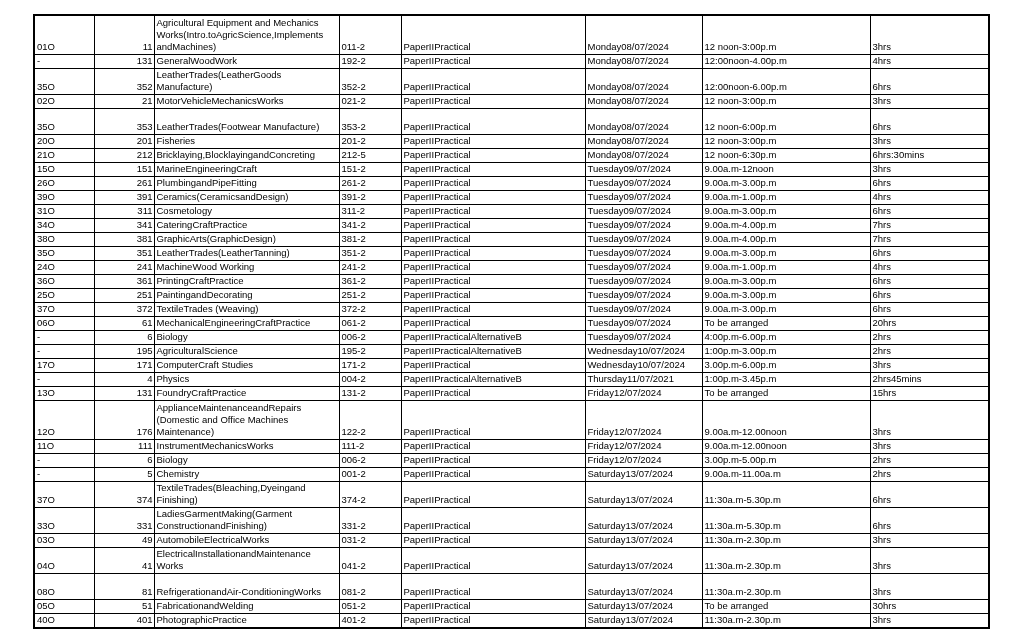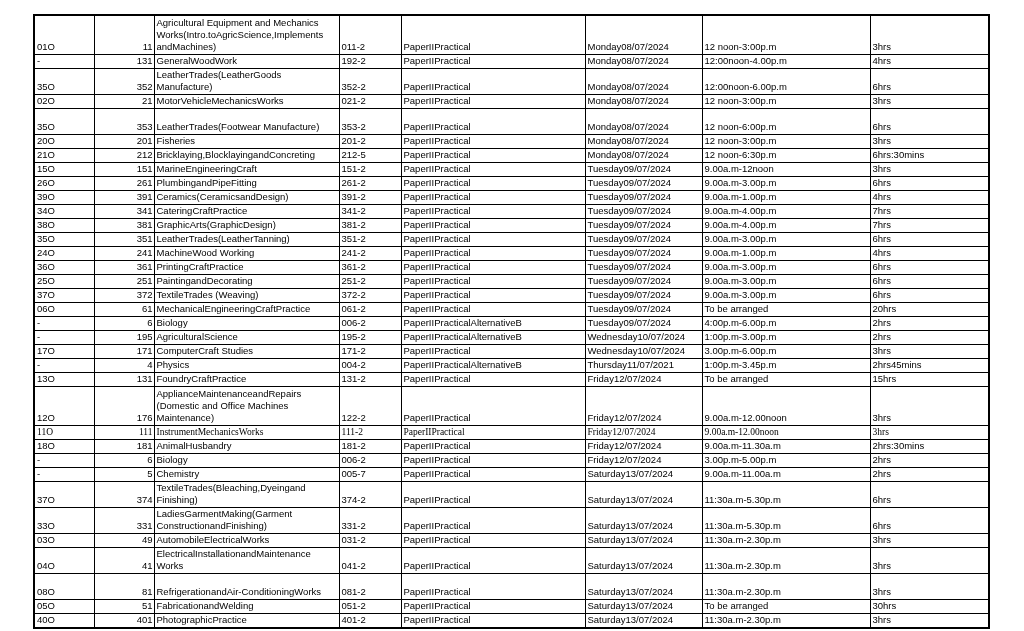--- a/index.html
+++ b/index.html
@@ -159,20 +159,30 @@
             <td>39O</td>
             <td class="num">391</td>
             <td>Ceramics(CeramicsandDesign)</td>
             <td>391-2</td>
             <td>PaperIIPractical</td>
             <td>Tuesday09/07/2024</td>
             <td>9.00a.m-1.00p.m</td>
             <td>4hrs</td>
           </tr>
           <tr style="height: 13px;">
+            <td>31O</td>
+            <td class="num">311</td>
+            <td>Cosmetology</td>
+            <td>311-2</td>
+            <td>PaperIIPractical</td>
+            <td>Tuesday09/07/2024</td>
+            <td>9.00a.m-3.00p.m</td>
+            <td>6hrs</td>
+          </tr>
+          <tr style="height: 13px;">
             <td>34O</td>
             <td class="num">341</td>
             <td>CateringCraftPractice</td>
             <td>341-2</td>
             <td>PaperIIPractical</td>
             <td>Tuesday09/07/2024</td>
             <td>9.00a.m-4.00p.m</td>
             <td>7hrs</td>
           </tr>
           <tr style="height: 13px; padding-left: 42px;">
@@ -298,55 +308,45 @@
           <tr style="height: 39px;">
             <td>12O</td>
             <td class="num">176</td>
             <td>ApplianceMaintenanceandRepairs (Domestic and Office Machines Maintenance)</td>
             <td>122-2</td>
             <td>PaperIIPractical</td>
             <td>Friday12/07/2024</td>
             <td>9.00a.m-12.00noon</td>
             <td>3hrs</td>
           </tr>
-          <tr style="height: 13px; font-family: Liberation Serif, serif;">
+          <tr style="height: 13px;">
             <td>11O</td>
             <td class="num">111</td>
             <td>InstrumentMechanicsWorks</td>
             <td>111-2</td>
             <td>PaperIIPractical</td>
             <td>Friday12/07/2024</td>
             <td>9.00a.m-12.00noon</td>
             <td>3hrs</td>
           </tr>
           <tr style="height: 13px;">
-            <td>18O</td>
-            <td class="num">181</td>
-            <td>AnimalHusbandry</td>
-            <td>181-2</td>
-            <td>PaperIIPractical</td>
-            <td>Friday12/07/2024</td>
-            <td>9.00a.m-11.30a.m</td>
-            <td>2hrs:30mins</td>
-          </tr>
-          <tr style="height: 13px;">
             <td>-</td>
             <td class="num">6</td>
             <td>Biology</td>
             <td>006-2</td>
             <td>PaperIIPractical</td>
             <td>Friday12/07/2024</td>
             <td>3.00p.m-5.00p.m</td>
             <td>2hrs</td>
           </tr>
           <tr style="height: 13px;">
             <td>-</td>
             <td class="num">5</td>
             <td>Chemistry</td>
-            <td>005-7</td>
+            <td>001-2</td>
             <td>PaperIIPractical</td>
             <td>Saturday13/07/2024</td>
             <td>9.00a.m-11.00a.m</td>
             <td>2hrs</td>
           </tr>
           <tr style="height: 26px;">
             <td>37O</td>
             <td class="num">374</td>
             <td>TextileTrades(Bleaching,Dyeingand Finishing)</td>
             <td>374-2</td>

